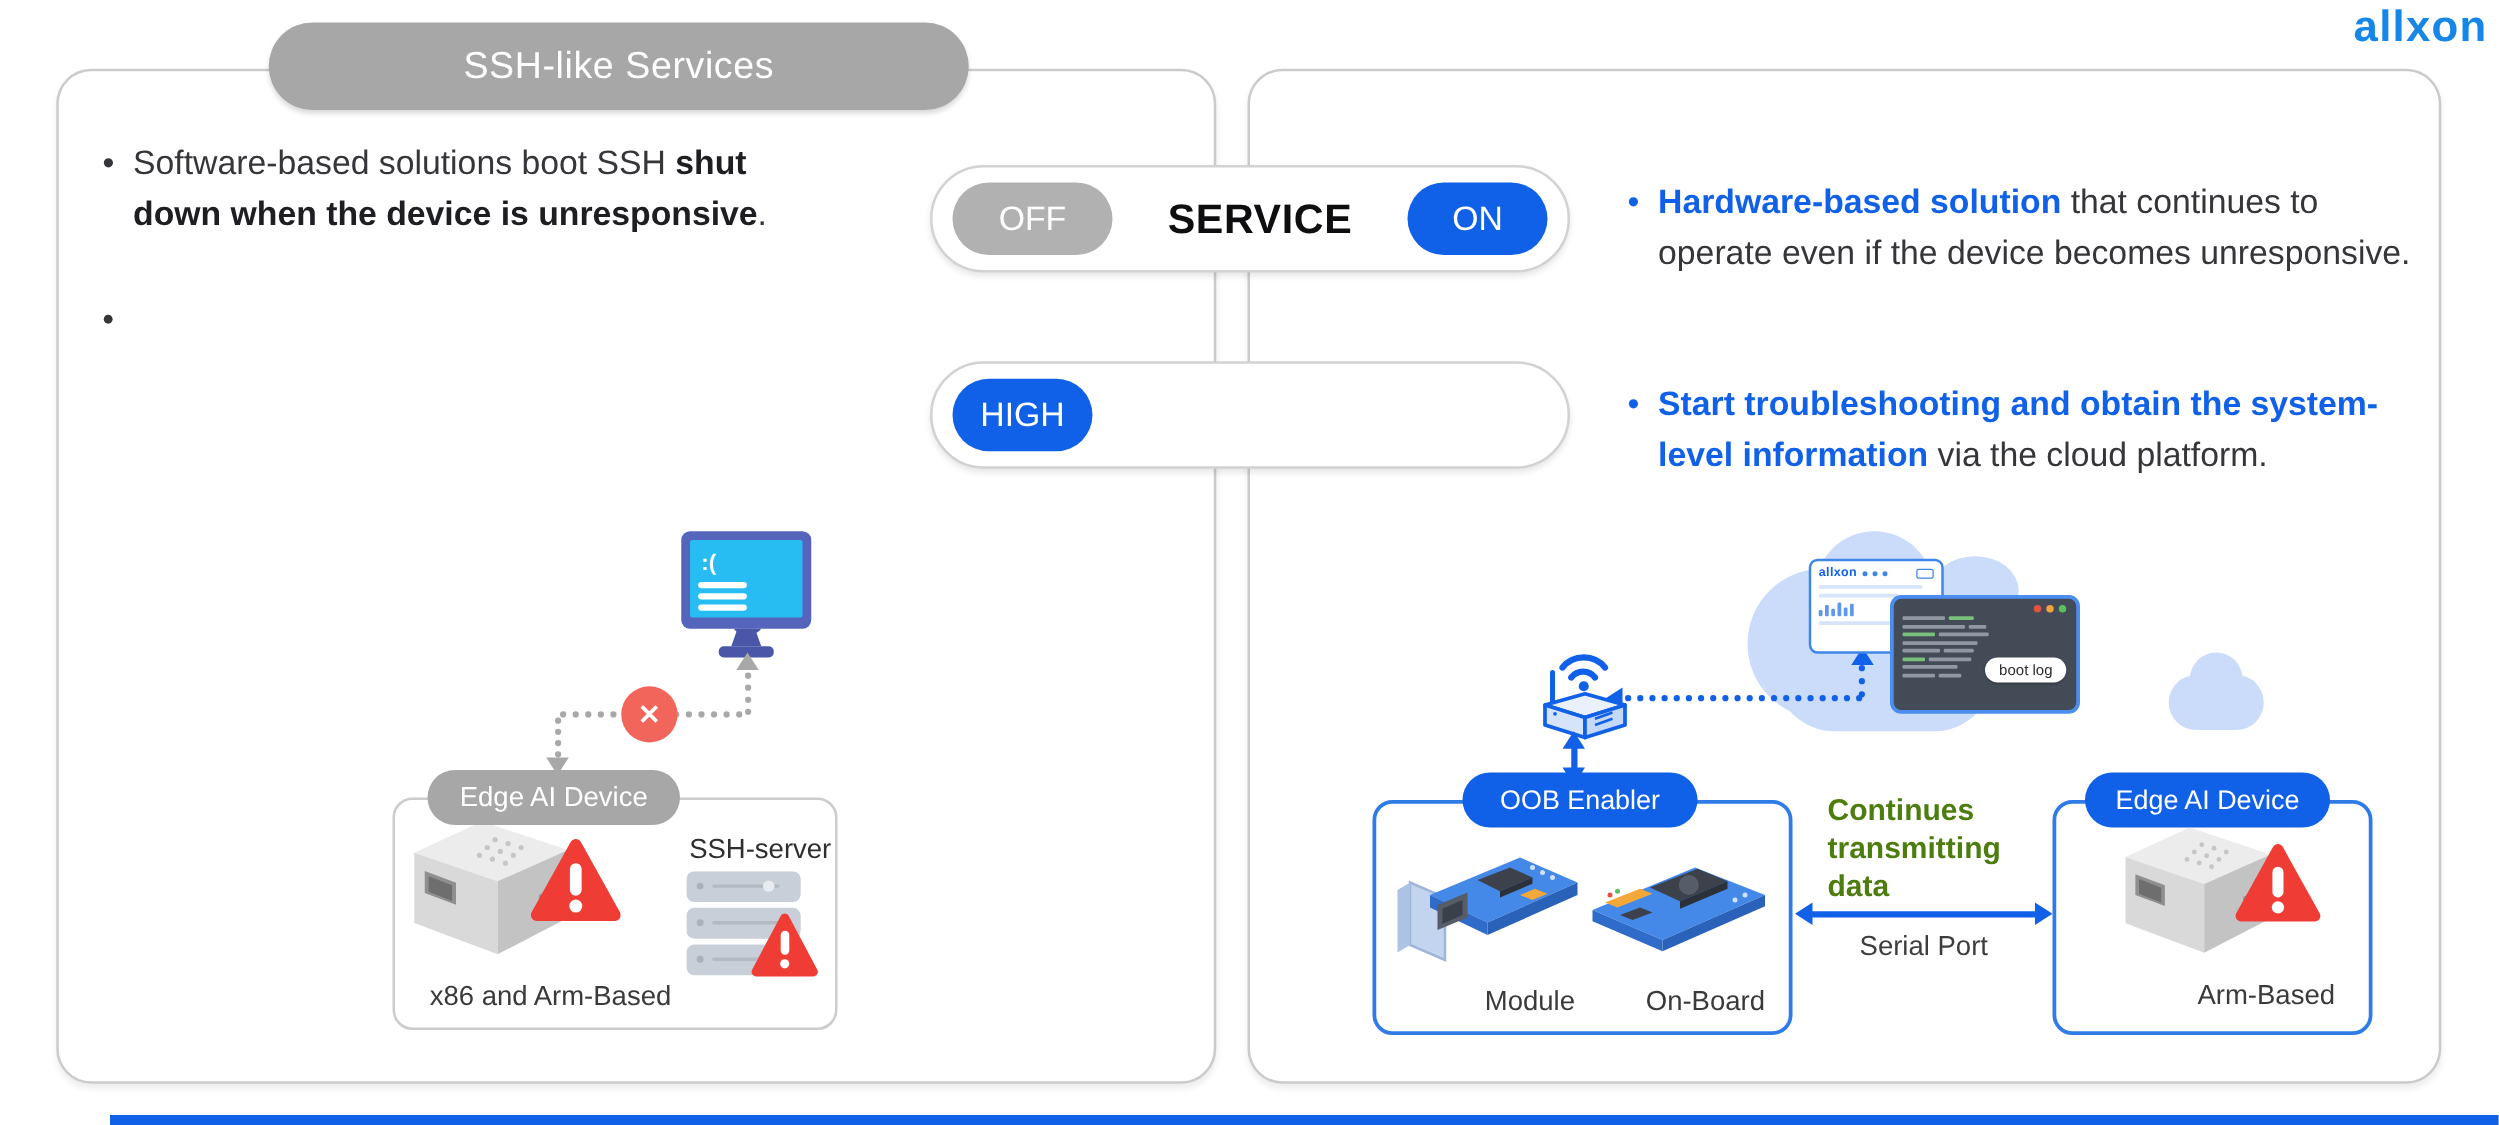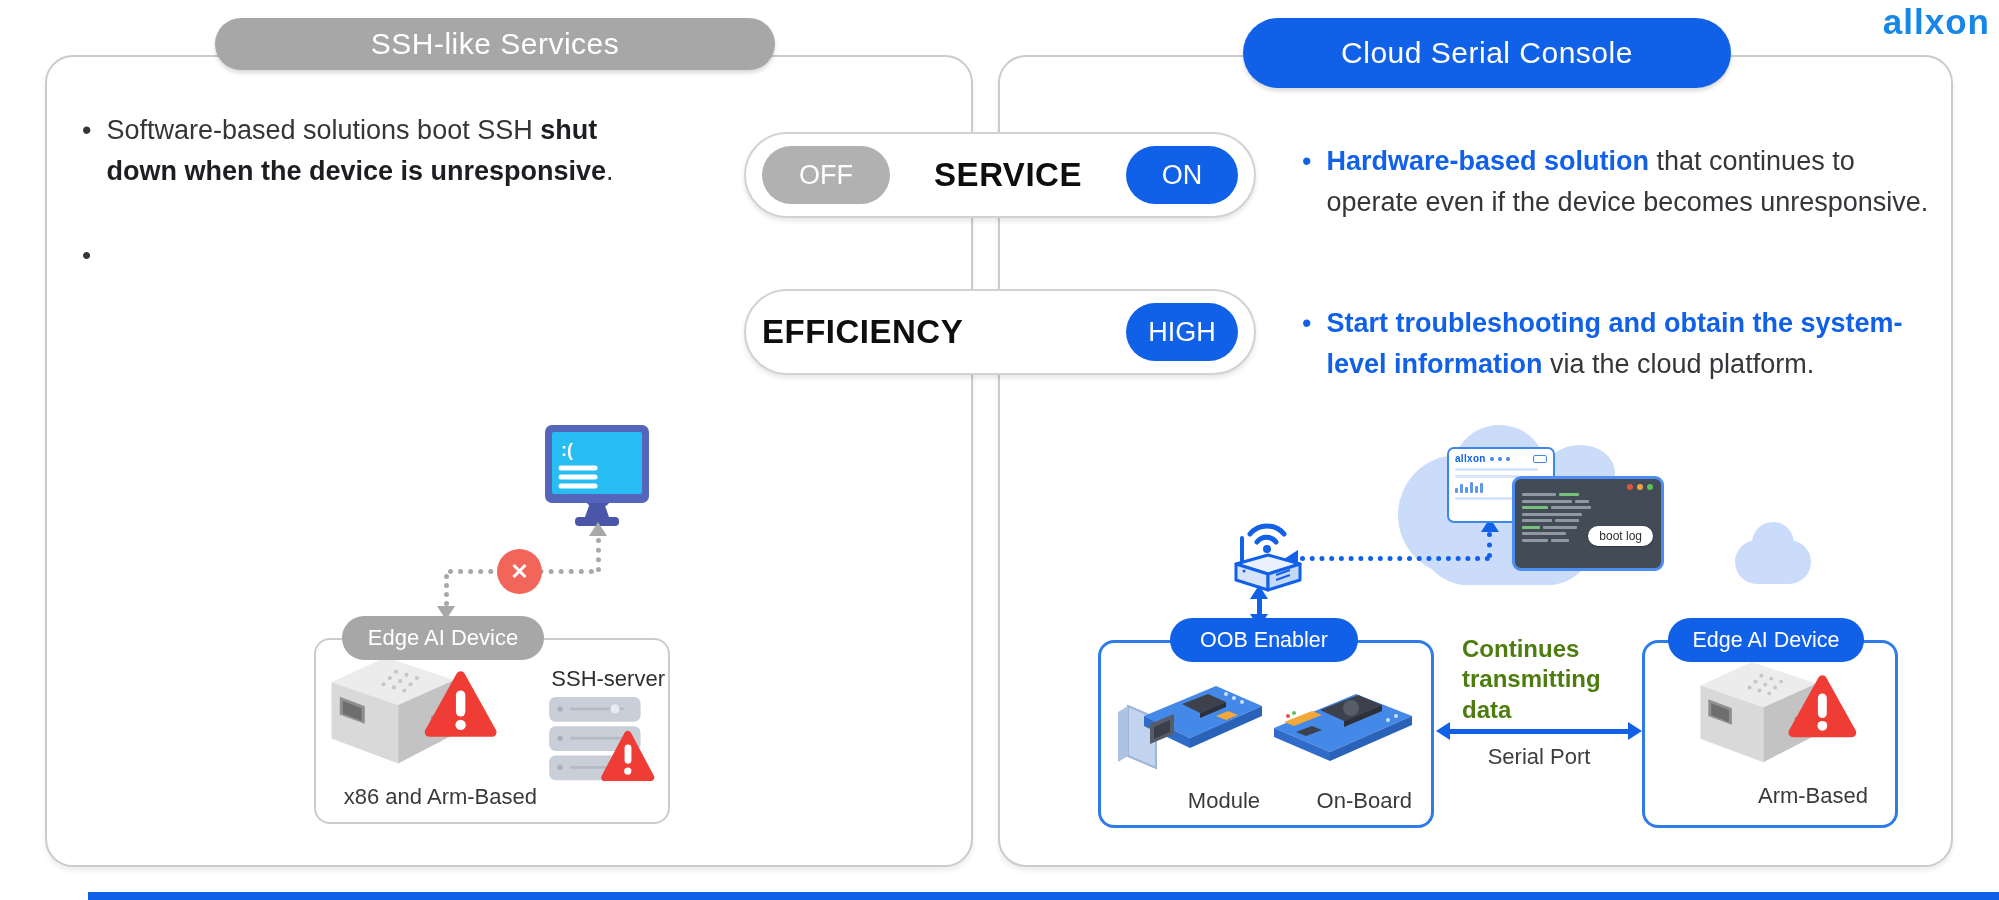--- a/index.html
+++ b/index.html
@@ -8,21 +8,21 @@
   .abs { position:absolute; }
 
   
   .card { background:#fff; border:2px solid #cbcbcb; border-radius:28px; box-shadow:0 4px 5px rgba(0,0,0,.07); }
   .card-left  { left:45px;  top:55px; width:928px; height:812px; }
   .card-right { left:998px; top:55px; width:955px; height:812px; }
 
   
   .hdr { display:flex; align-items:center; justify-content:center; color:#fff; font-size:30px;
          border-radius:38px; z-index:5; box-shadow:0 3px 4px rgba(0,0,0,.15); letter-spacing:.5px; }
-  .hdr-left  { left:215px;  top:18px; width:560px; height:52px; background:#a7a7a7; }
+  .hdr-left  { left:215px;  top:18px; width:560px; height:70px; background:#a7a7a7; }
   .hdr-right { left:1243px; top:18px; width:488px; height:70px; background:#1161e8; }
 
   .logo { left:1800px; top:2px; width:190px; text-align:right; font-size:35px; font-weight:800;
           color:#1687e9; letter-spacing:1px; }
 
   
   .bullet { display:flex; gap:15px; font-size:27px; color:#35353a; line-height:1.5; }
   .bullet .dot { line-height:1.5; }
   .b  { font-weight:bold; color:#1d1d22; }
   .bb { font-weight:bold; color:#1161e8; }
@@ -113,40 +113,36 @@
 <body>
 
 <div class="stage">
 
   <div class="abs card card-left"></div>
   <div class="abs card card-right"></div>
 
   <div class="abs hdr hdr-left">
       <span>SSH-like Services</span>
     </div>
-  <div class="abs hdr hdr-right">
-      <span>Cloud Serial Console</span>
-    </div>
   <div class="abs logo">allxon</div>
 
   <div class="abs bullet bullet1-left">
     <span class="dot">•</span>
     <span><span>Software-based solutions boot SSH </span><span class="b">shut down when the device is unresponsive</span><span>.</span></span>
   </div>
   <div class="abs bullet bullet2-left">
     <span class="dot">•</span>
   </div>
 
   <div class="abs toggle toggle1">
     <span class="tg-pill tg-gray">OFF</span>
     <span class="tg-label">SERVICE</span>
     <span class="tg-pill tg-blue">ON</span>
   </div>
   <div class="abs toggle toggle2">
-    <span class="tg-label">EFFICIENCY</span>
     <span class="tg-pill tg-blue">HIGH</span>
   </div>
 
   <div class="abs bullet bullet1-right">
     <span class="dot blue-dot">•</span>
     <span><span class="bb">Hardware-based solution</span><span> that continues to operate even if the device becomes unresponsive.</span></span>
   </div>
   <div class="abs bullet bullet2-right">
     <span class="dot blue-dot">•</span>
     <span><span class="bb">Start troubleshooting and obtain the system-level information</span><span> via the cloud platform.</span></span>

